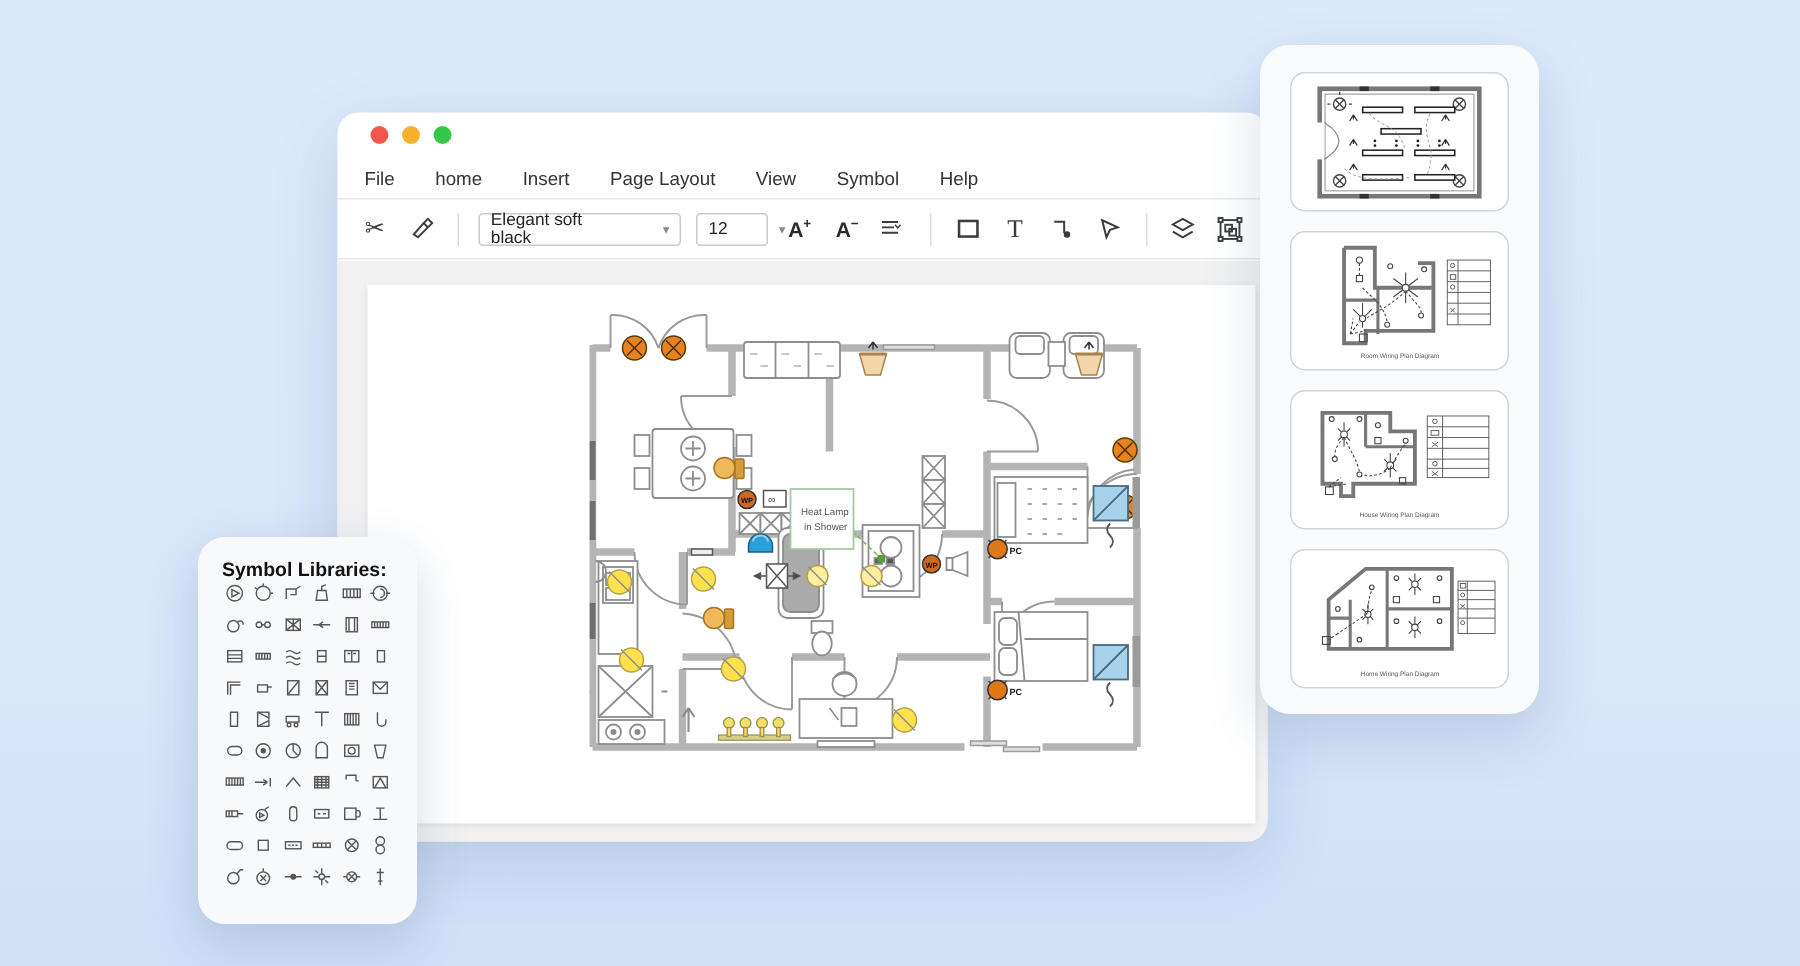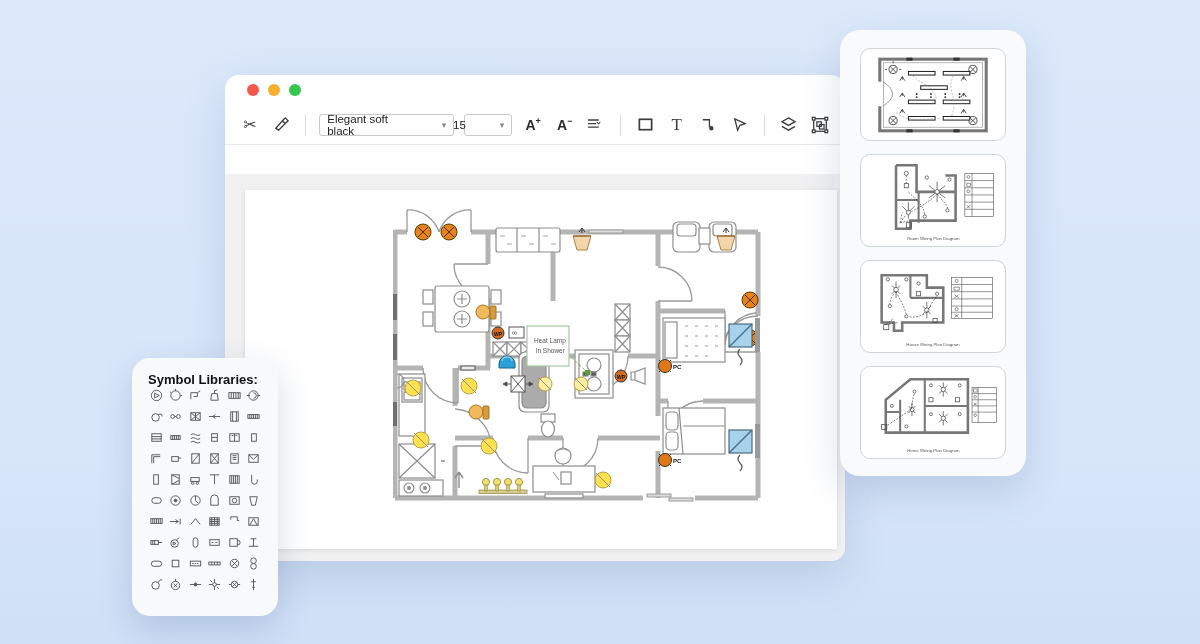--- a/index.html
+++ b/index.html
@@ -31,21 +31,21 @@
   .toolbar {
     height:40px; display:flex; align-items:center; gap:10px;
     padding:0 14px; border-bottom:1px solid #e8e8e8;
   }
   .tb-sep { width:1px; height:22px; background:#ddd; margin:0 3px; }
   .tb-btn { display:flex; align-items:center; justify-content:center; width:24px; height:24px; color:#3c3c3c; }
   .tb-btn svg { stroke:#3c3c3c; fill:none; stroke-width:1.4; }
   .glyph { font-size:16px; line-height:1; color:#3c3c3c; }
   .select-box {
     height:22px; border:1px solid #c9c9c9; border-radius:3px; background:#fff;
-    display:flex; align-items:center; justify-content:flex-end;
+    display:flex; align-items:center; justify-content:space-between;
     padding:0 7px; font-size:11.5px; color:#222;gap:26px;
   }
   .select-box .caret { color:#8a8a8a; font-size:9px; margin-left:8px; }
   .font-select{ width:148px; } .size-select{ width:48px; }
   .a-plus,.a-minus { font-size:14px; font-weight:bold; color:#2b2b2b; position:relative; }
   .a-plus sup,.a-minus sup { font-size:9px; position:relative; top:-4px; }
 
   .canvas-area {
     position:absolute; top:99px; left:0; right:0; bottom:0;
     background:#f1f1f2;
@@ -97,36 +97,45 @@
 <div class="app-window">
 
   <div class="titlebar">
     <div class="traffic">
       <span class="dot red"></span>
       <span class="dot yellow"></span>
       <span class="dot green"></span>
     </div>
   </div>
 
+  <nav class="menubar">
+      <span class="menu-item">File</span>
+      <span class="menu-item">home</span>
+      <span class="menu-item">Insert</span>
+      <span class="menu-item">Page Layout</span>
+      <span class="menu-item">View</span>
+      <span class="menu-item">Symbol</span>
+      <span class="menu-item">Help</span>
+    </nav>
 
   <div class="toolbar">
     <span class="tb-btn glyph">✂</span>
     <span class="tb-btn">
       <svg viewBox="0 0 18 18" width="17" height="17">
           <path d="M3 13 L10 5 L13 8 L6 15 Z M10 5 L13 2 L16 5 L13 8"></path>
         </svg>
     </span>
     <span class="tb-sep"></span>
 
     <div class="select-box font-select">
       <span>Elegant soft black</span>
       <span class="caret">▾</span>
     </div>
     <div class="select-box size-select">
-      <span>15</span>
+      <span>12</span>
       <span class="caret">▾</span>
     </div>
 
     <span class="tb-btn a-plus">A<sup>+</sup></span>
     <span class="tb-btn a-minus">A<sup>−</sup></span>
     <span class="tb-btn">
       <svg viewBox="0 0 20 14" width="18" height="13">
           <path d="M1 2 H13 M1 6 H10 M1 10 H13"></path>
           <path d="M16 5 l2.5 3 2.5-3" transform="translate(-2,0) scale(.8)"></path>
         </svg>

